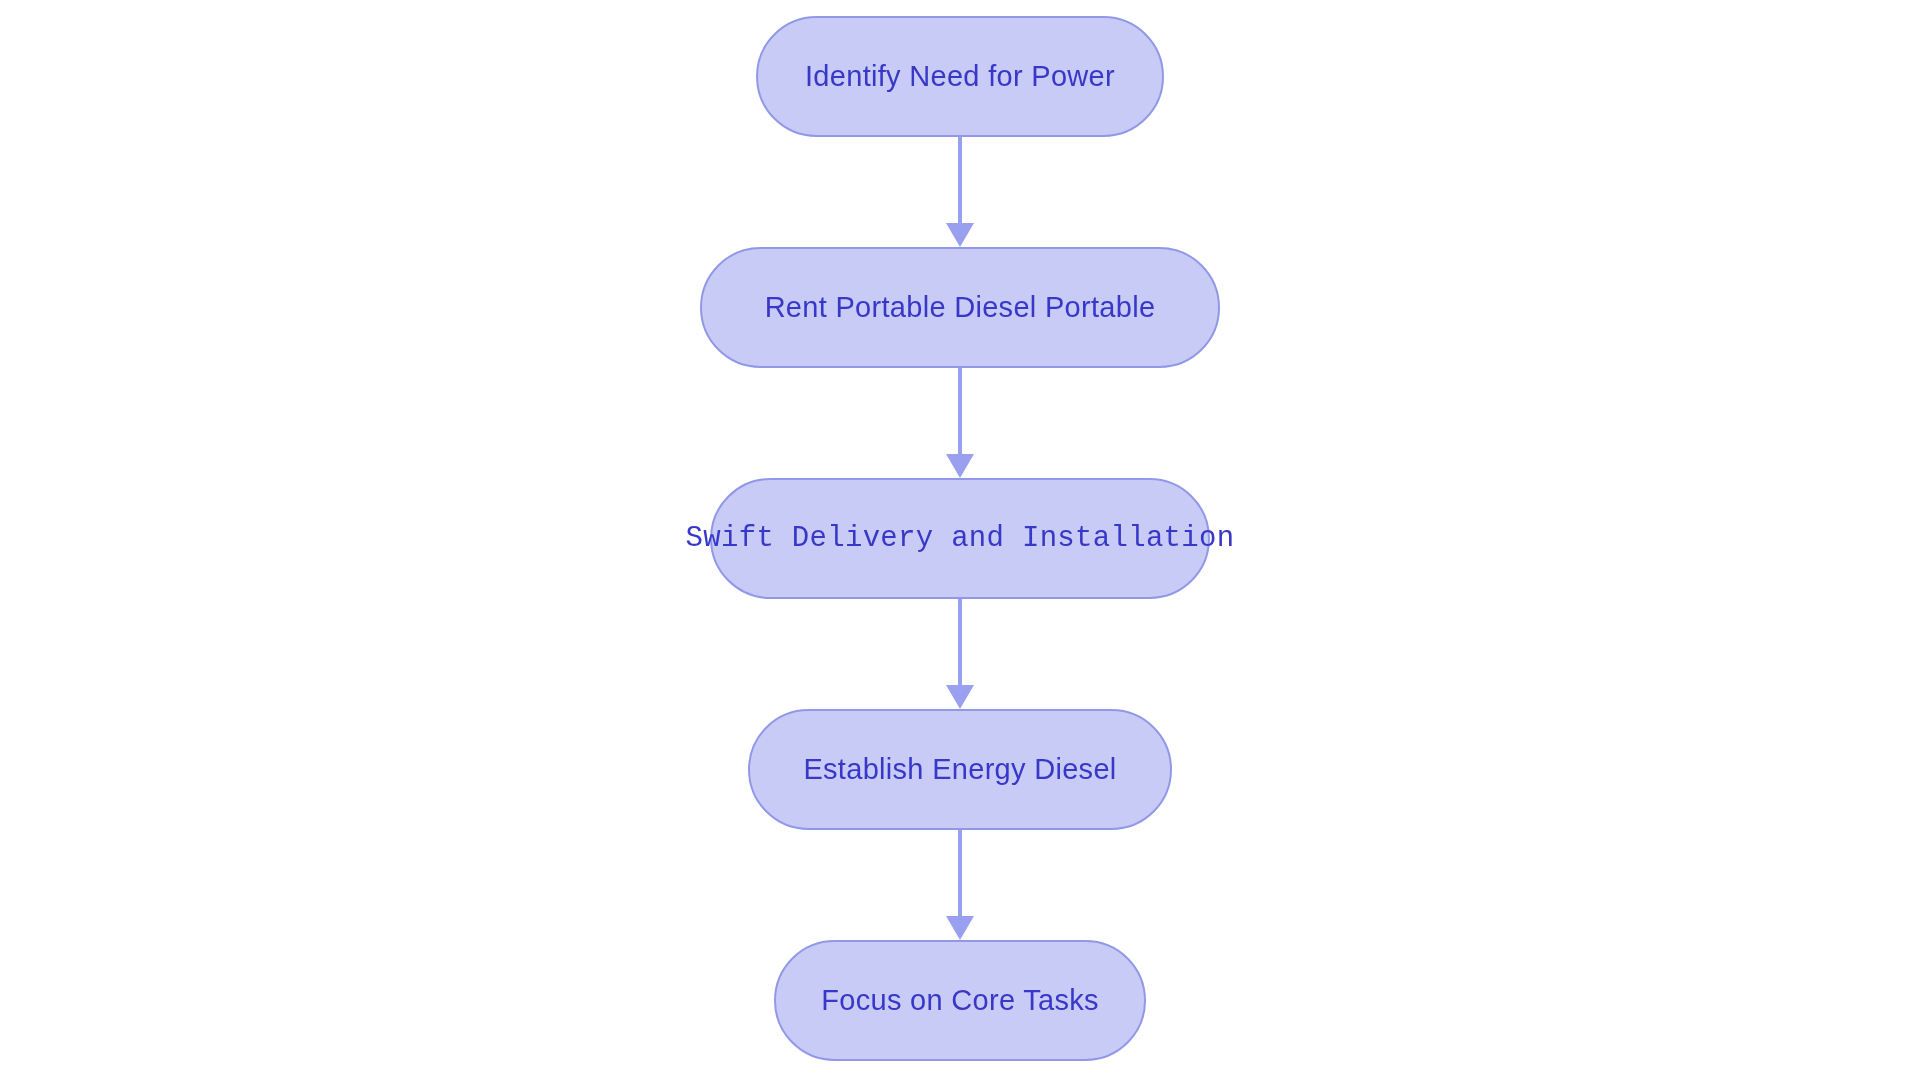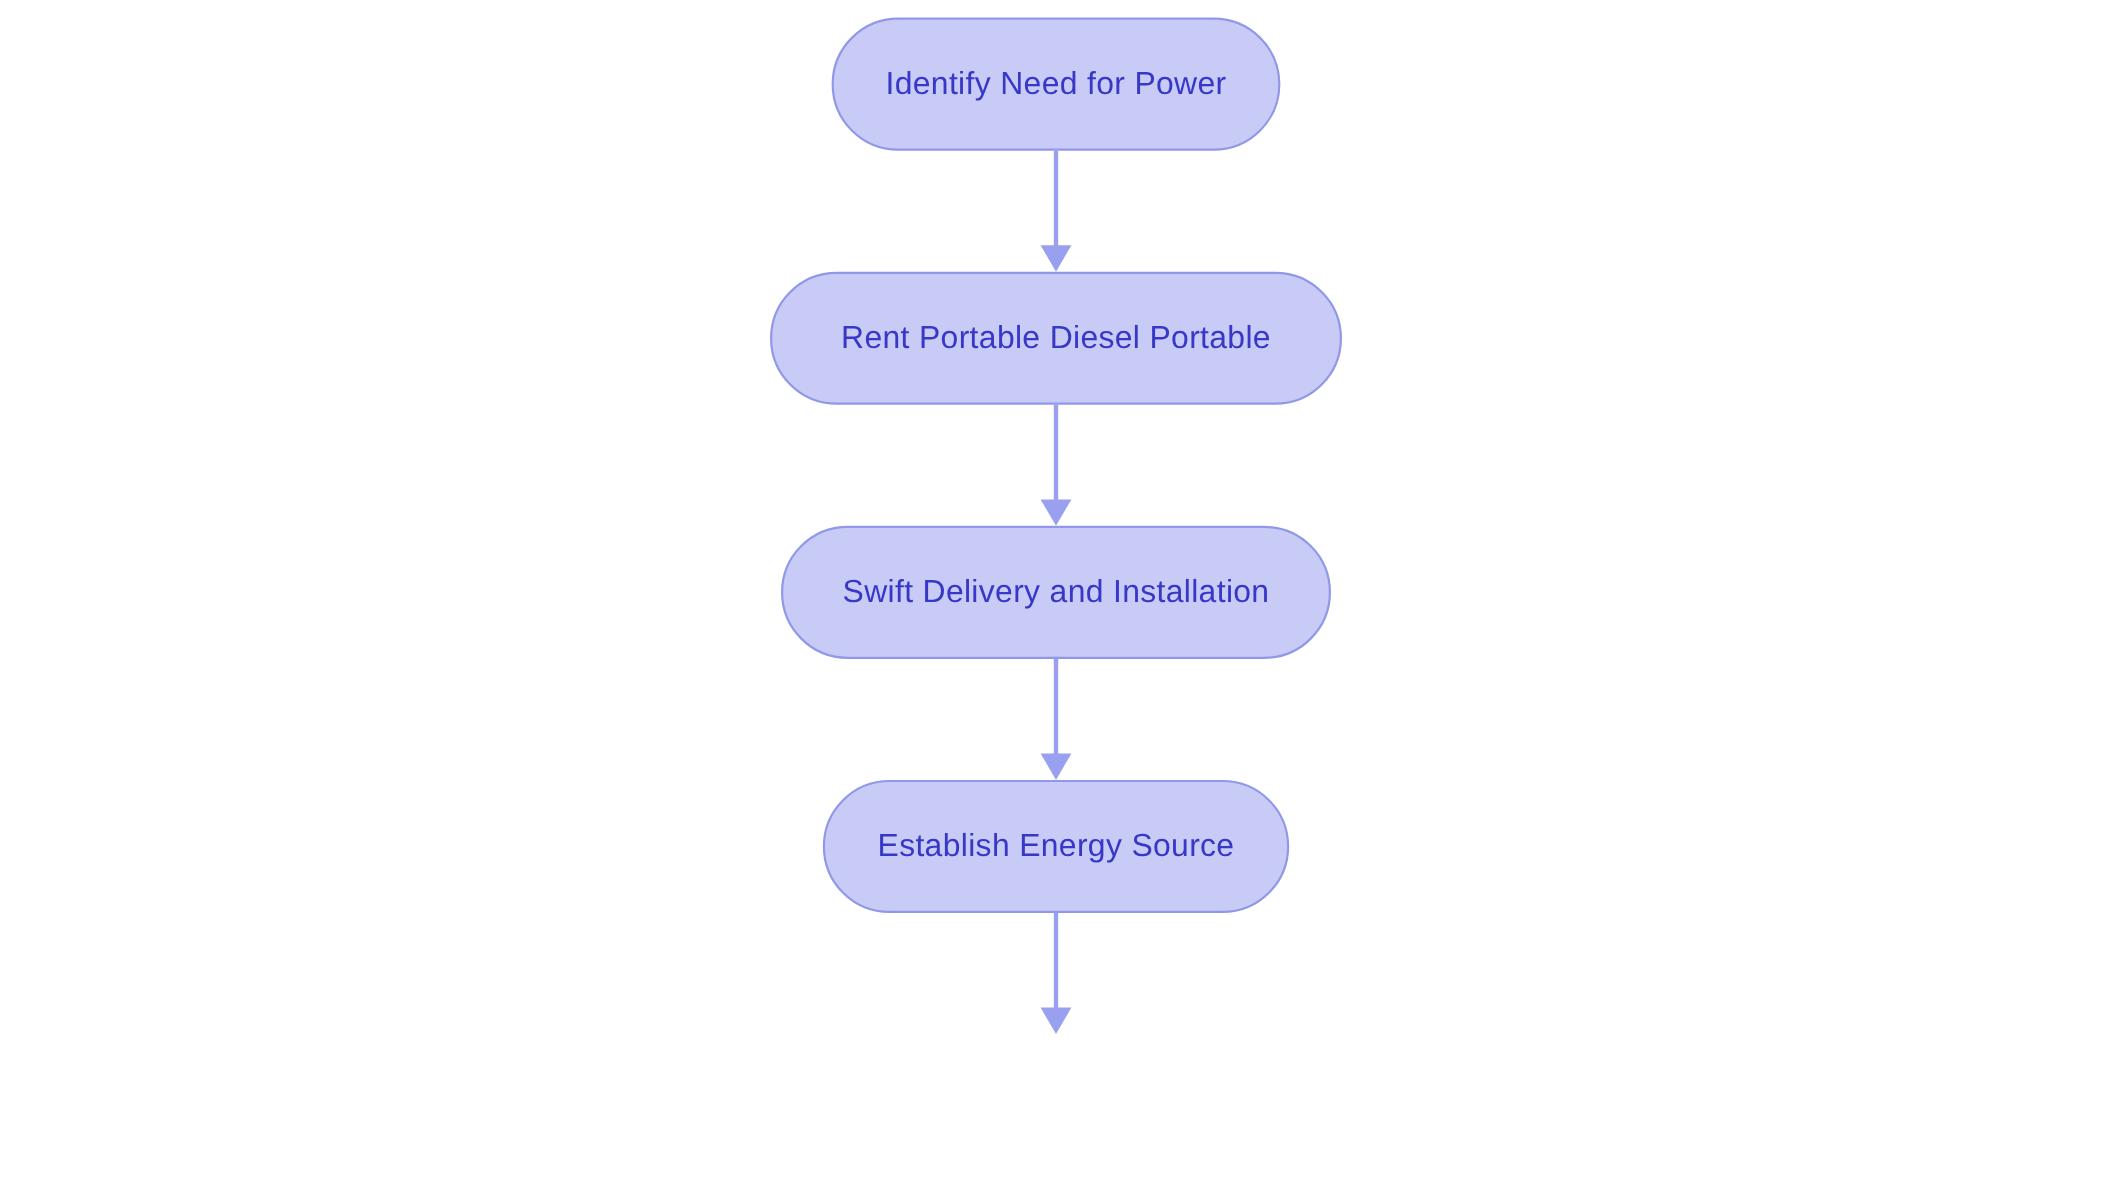--- a/index.html
+++ b/index.html
@@ -38,21 +38,21 @@
     color: var(--text-color, #3737c8);
     font-size: 29px;
     font-weight: 400;
     letter-spacing: 0.3px;
     white-space: nowrap;
     line-height: 1;
     padding: 0 30px;
   }
   .n1 { width: 408px; }
   .n2 { width: 520px; }
-  .n3 { width: 500px; }
+  .n3 { width: 500px; font-family: Liberation Mono, monospace; }
   .n4 { width: 424px; }
   .n5 { width: 372px; }
   .arrow {
     height: 110px;
     display: flex;
     flex-direction: column;
     align-items: center;
   }
   .arrow-line {
     width: 4px;
@@ -95,23 +95,26 @@
     <div class="node n3">
       <span class="node-label">Swift Delivery and Installation</span>
     </div>
 
     <div class="arrow">
       <div class="arrow-line"></div>
       <div class="arrow-head"></div>
     </div>
 
     <div class="node n4">
-      <span class="node-label">Establish Energy Source</span>
+      <span class="node-label">Establish Energy Diesel</span>
     </div>
 
     <div class="arrow">
       <div class="arrow-line"></div>
       <div class="arrow-head"></div>
     </div>
 
+    <div class="node n5">
+      <span class="node-label">Focus on Core Tasks</span>
+    </div>
 
   </div>
 </div>
 
 </body></html>

